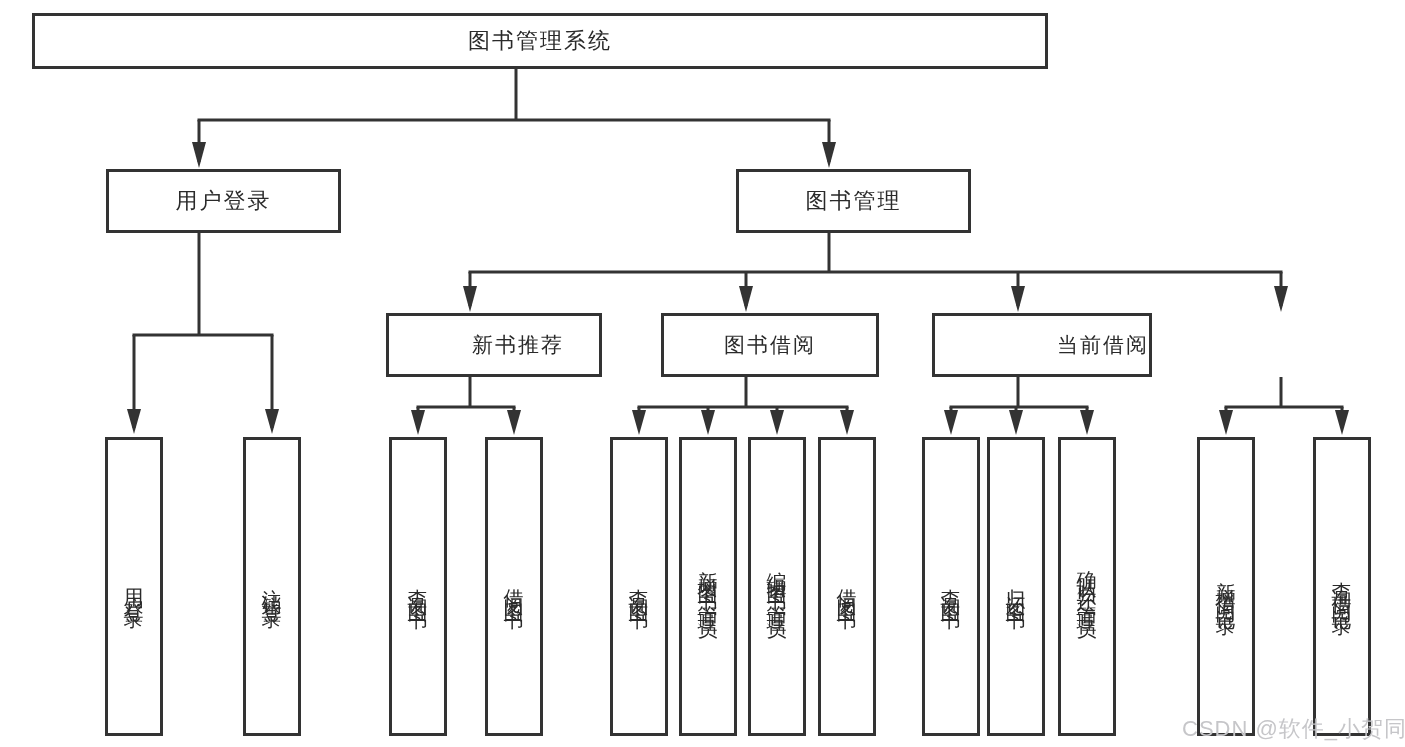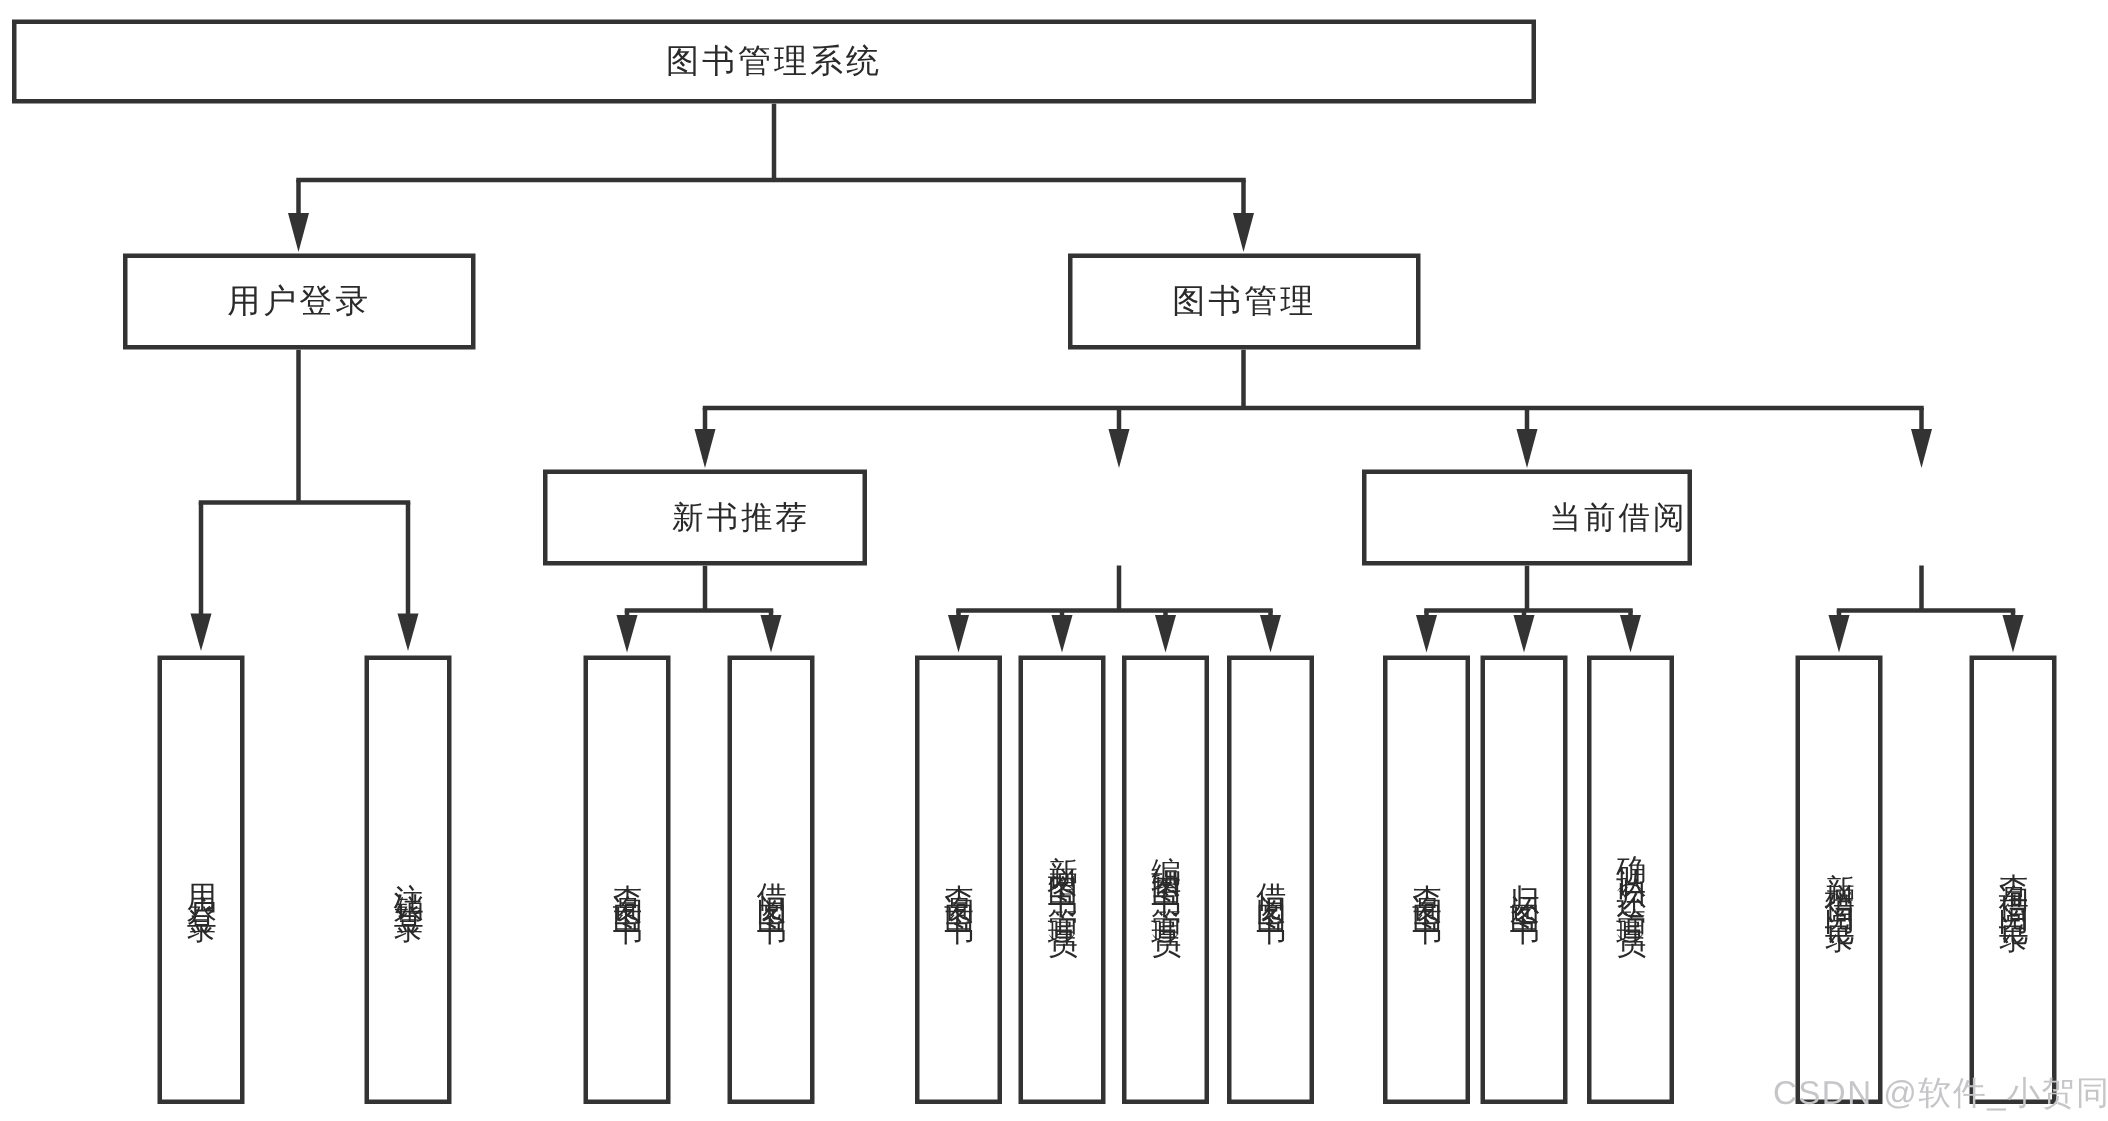--- a/index.html
+++ b/index.html
@@ -12,21 +12,21 @@
   svg.connectors{position:absolute;left:0;top:0;width:1405px;height:747px;}
   svg.connectors line{stroke:var(--line,#333333);stroke-width:3;}
   svg.connectors polygon{fill:var(--line,#333333);}
   .node{
     position:absolute;box-sizing:border-box;
     border:3px solid var(--line,#333333);
     background:var(--box-bg,#ffffff);
     display:flex;align-items:center;justify-content:center;
     color:var(--text,#2a2a2a);
   }
-  .h-node{font-size:22px;letter-spacing:2px;white-space:nowrap;}
+  .h-node{font-size:22px;letter-spacing:2px;white-space:nowrap;margin-left:24px;}
   .root{left:8px;top:13px;width:1016px;height:56px;}
   .lvl2{top:169px;height:64px;width:235px;}
   .lvl3{top:313px;height:64px;font-size:21px;}
   .leaf{
     top:437px;width:58px;height:299px;
     font-size:20px;
   }
   .leaf .v{
     writing-mode:vertical-rl;text-orientation:mixed;
     letter-spacing:7px;line-height:1;
@@ -127,20 +127,23 @@
   <div class="node h-node lvl2" style="left:82px;">
     <span>用户登录</span>
   </div>
   <div class="node h-node lvl2" style="left:712px;text-align:right;">
     <span>图书管理</span>
   </div>
 
   <div class="node h-node lvl3" style="left:362px;width:216px;padding-left:48px;">
     <span>新书推荐</span>
   </div>
+  <div class="node h-node lvl3" style="left:637px;width:218px;">
+    <span>图书借阅</span>
+  </div>
   <div class="node h-node lvl3" style="left:908px;width:220px;justify-content:flex-end;">
     <span>当前借阅</span>
   </div>
 
   <div class="node leaf" style="left:105px;">
     <span class="v">用户登录</span>
   </div>
   <div class="node leaf" style="left:243px;">
     <span class="v">注销登录</span>
   </div>

